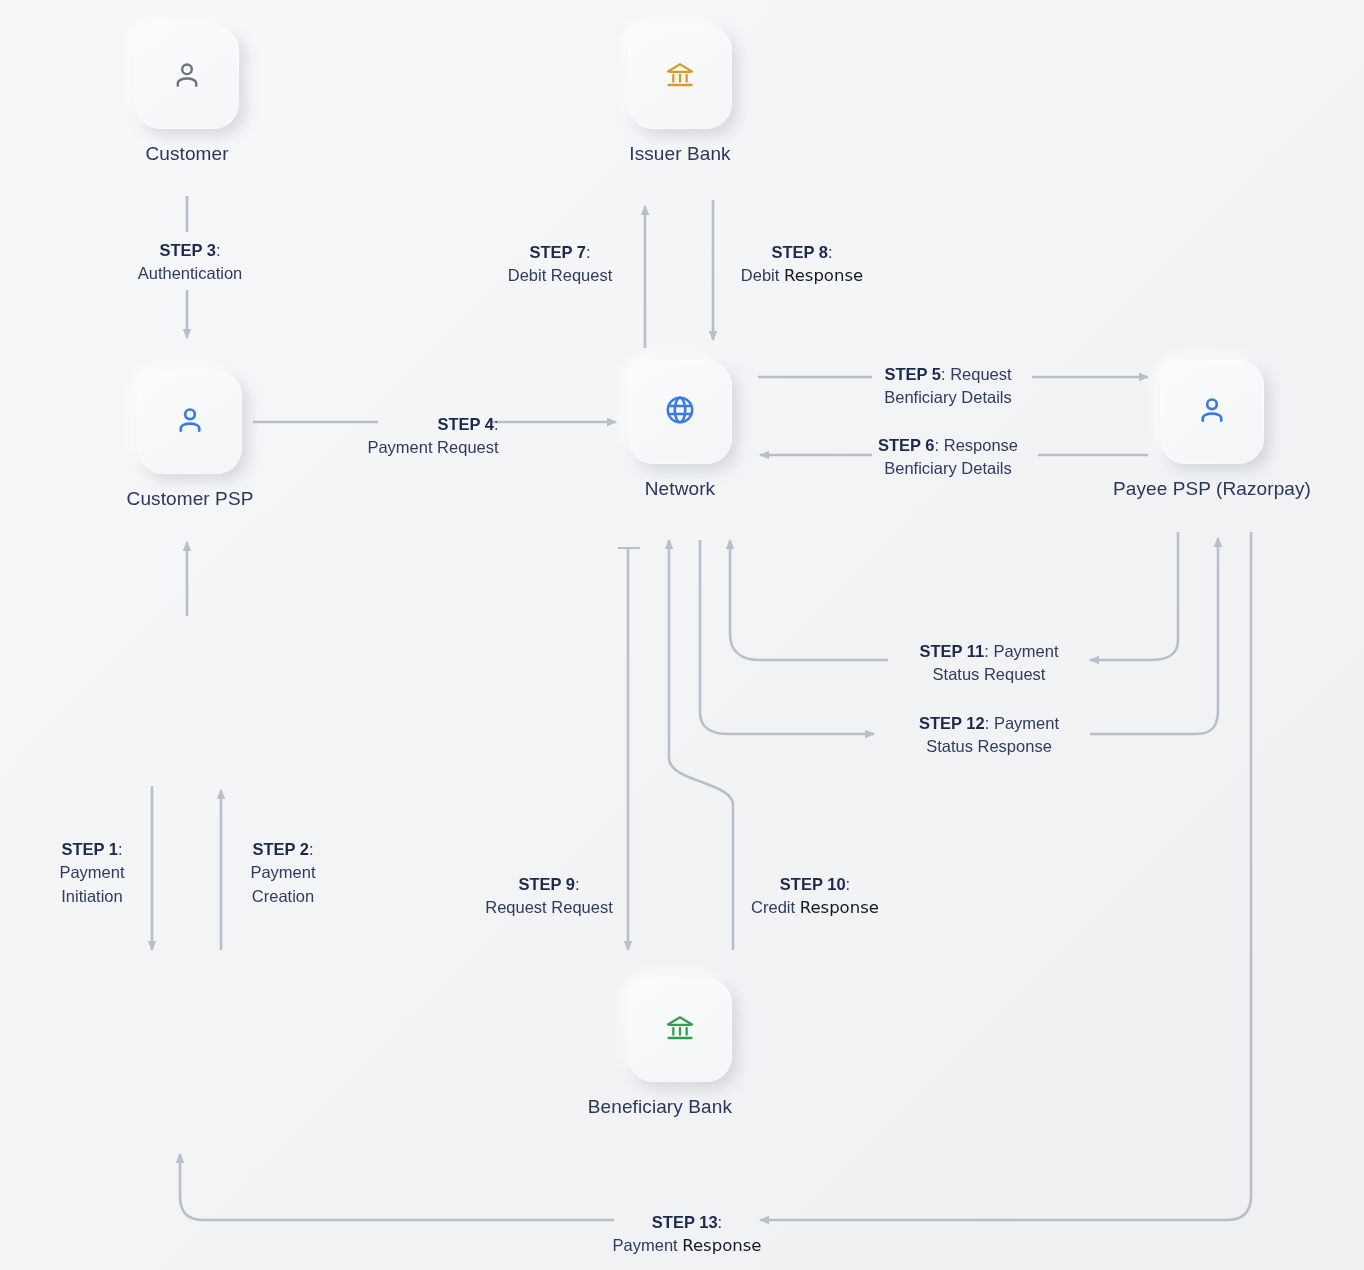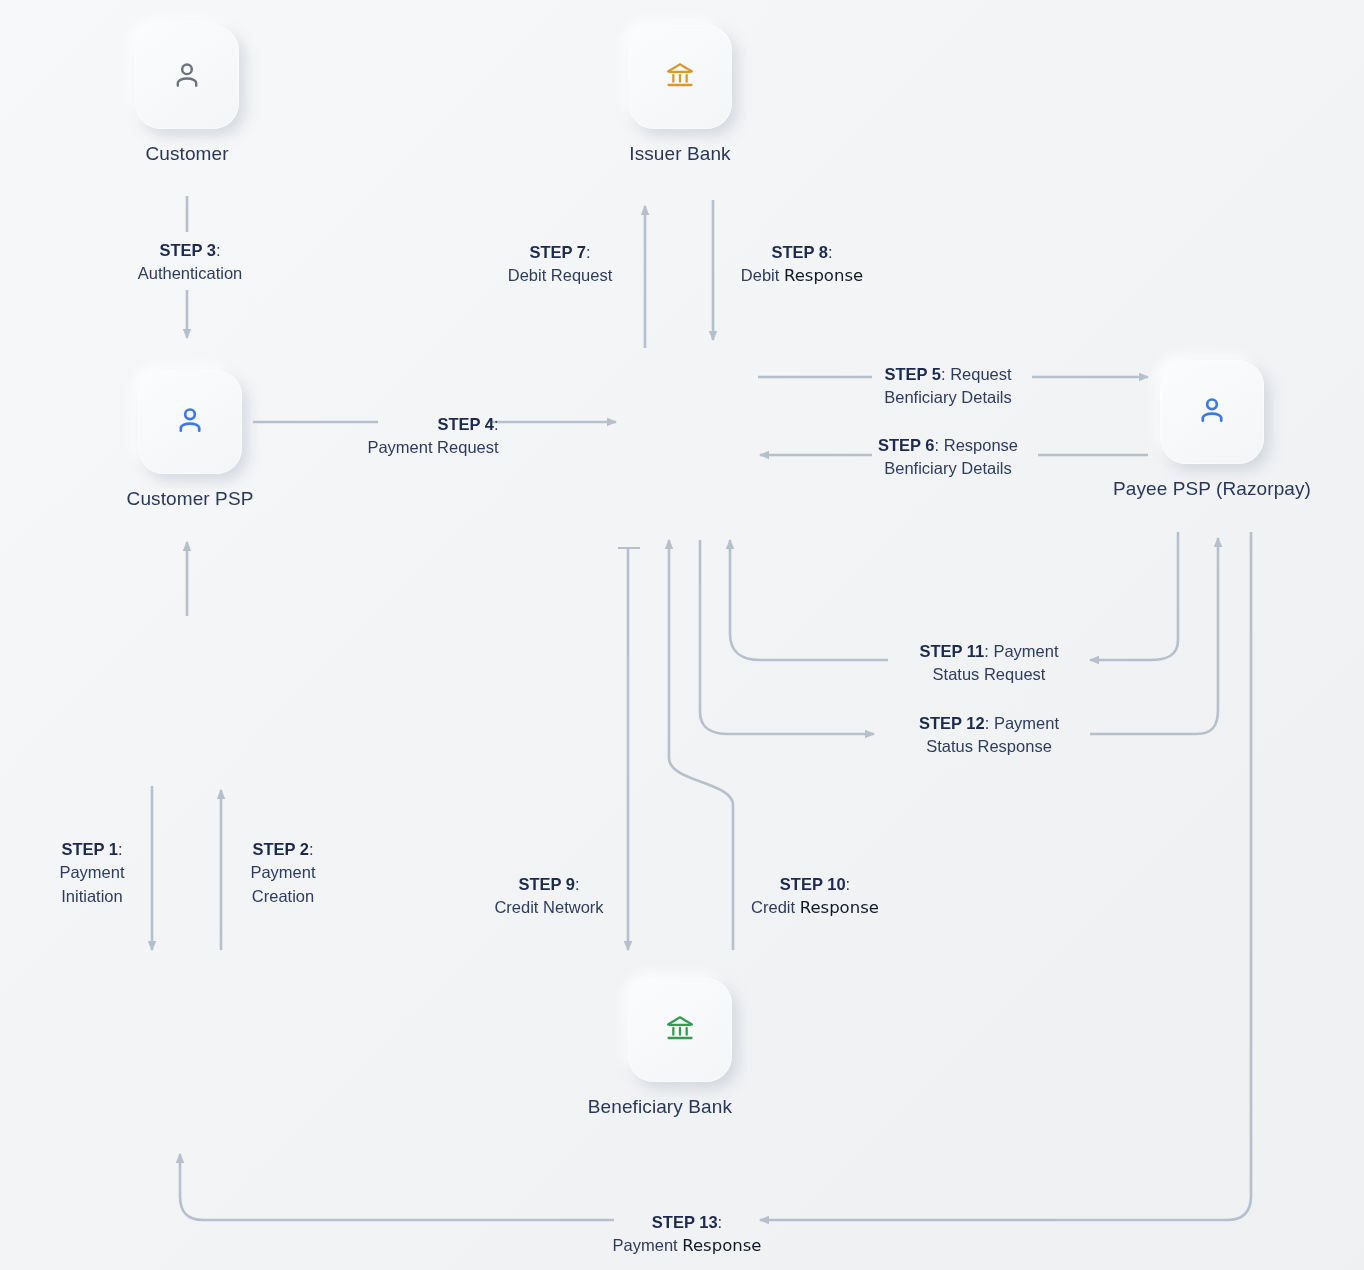--- a/index.html
+++ b/index.html
@@ -147,20 +147,32 @@
       <span>
         <svg width="34" height="34" viewBox="0 0 24 24" fill="none" stroke="#3b7ae4" stroke-width="1.9" stroke-linecap="round">
           <circle cx="12" cy="8" r="3.4"></circle>
             <path d="M5.5 19.5v-1.6c0-2.1 2.9-3.4 6.5-3.4s6.5 1.3 6.5 3.4v1.6"></path>
         </svg>
       </span>
     </div>
     <div class="node-label">Customer PSP</div>
   </div>
 
+  <div class="node" style="left:628px; top:360px;">
+    <div class="node-card">
+      <span>
+        <svg width="34" height="34" viewBox="0 0 24 24" fill="none" stroke="#3b7ae4" stroke-width="1.8">
+          <circle cx="12" cy="12" r="8.6"></circle>
+            <ellipse cx="12" cy="12" rx="3.7" ry="8.6"></ellipse>
+          <path d="M3.6 9.2 H20.4M3.6 14.8 H20.4"></path>
+        </svg>
+      </span>
+    </div>
+    <div class="node-label">Network</div>
+  </div>
 
   <div class="node" style="left:1160px; top:360px;">
     <div class="node-card">
       <span>
         <svg width="34" height="34" viewBox="0 0 24 24" fill="none" stroke="#3b7ae4" stroke-width="1.9" stroke-linecap="round">
           <circle cx="12" cy="8" r="3.4"></circle>
             <path d="M5.5 19.5v-1.6c0-2.1 2.9-3.4 6.5-3.4s6.5 1.3 6.5 3.4v1.6"></path>
         </svg>
       </span>
     </div>
@@ -220,21 +232,21 @@
     <span class="el-l2">Debit Request</span>
   </div>
 
   <div class="edge-label" style="left:802px; top:241px; transform:translateX(-50%);">
     <span class="step">STEP 8</span><span class="sep">:</span>
     <span class="el-l2"><span>Debit </span><span class="alt">Response</span></span>
   </div>
 
   <div class="edge-label" style="left:549px; top:873px; transform:translateX(-50%);">
     <span class="step">STEP 9</span><span class="sep">:</span>
-    <span class="el-l2">Credit Network</span>
+    <span class="el-l2">Request Request</span>
   </div>
 
   <div class="edge-label" style="left:815px; top:873px; transform:translateX(-50%);">
     <span class="step">STEP 10</span><span class="sep">:</span>
     <span class="el-l2"><span>Credit </span><span class="alt">Response</span></span>
   </div>
 
   <div class="edge-label" style="left:989px; top:640px; transform:translateX(-50%);">
     <span class="step">STEP 11</span><span class="sep">: Payment</span>
     <span class="el-l2">Status Request</span>

